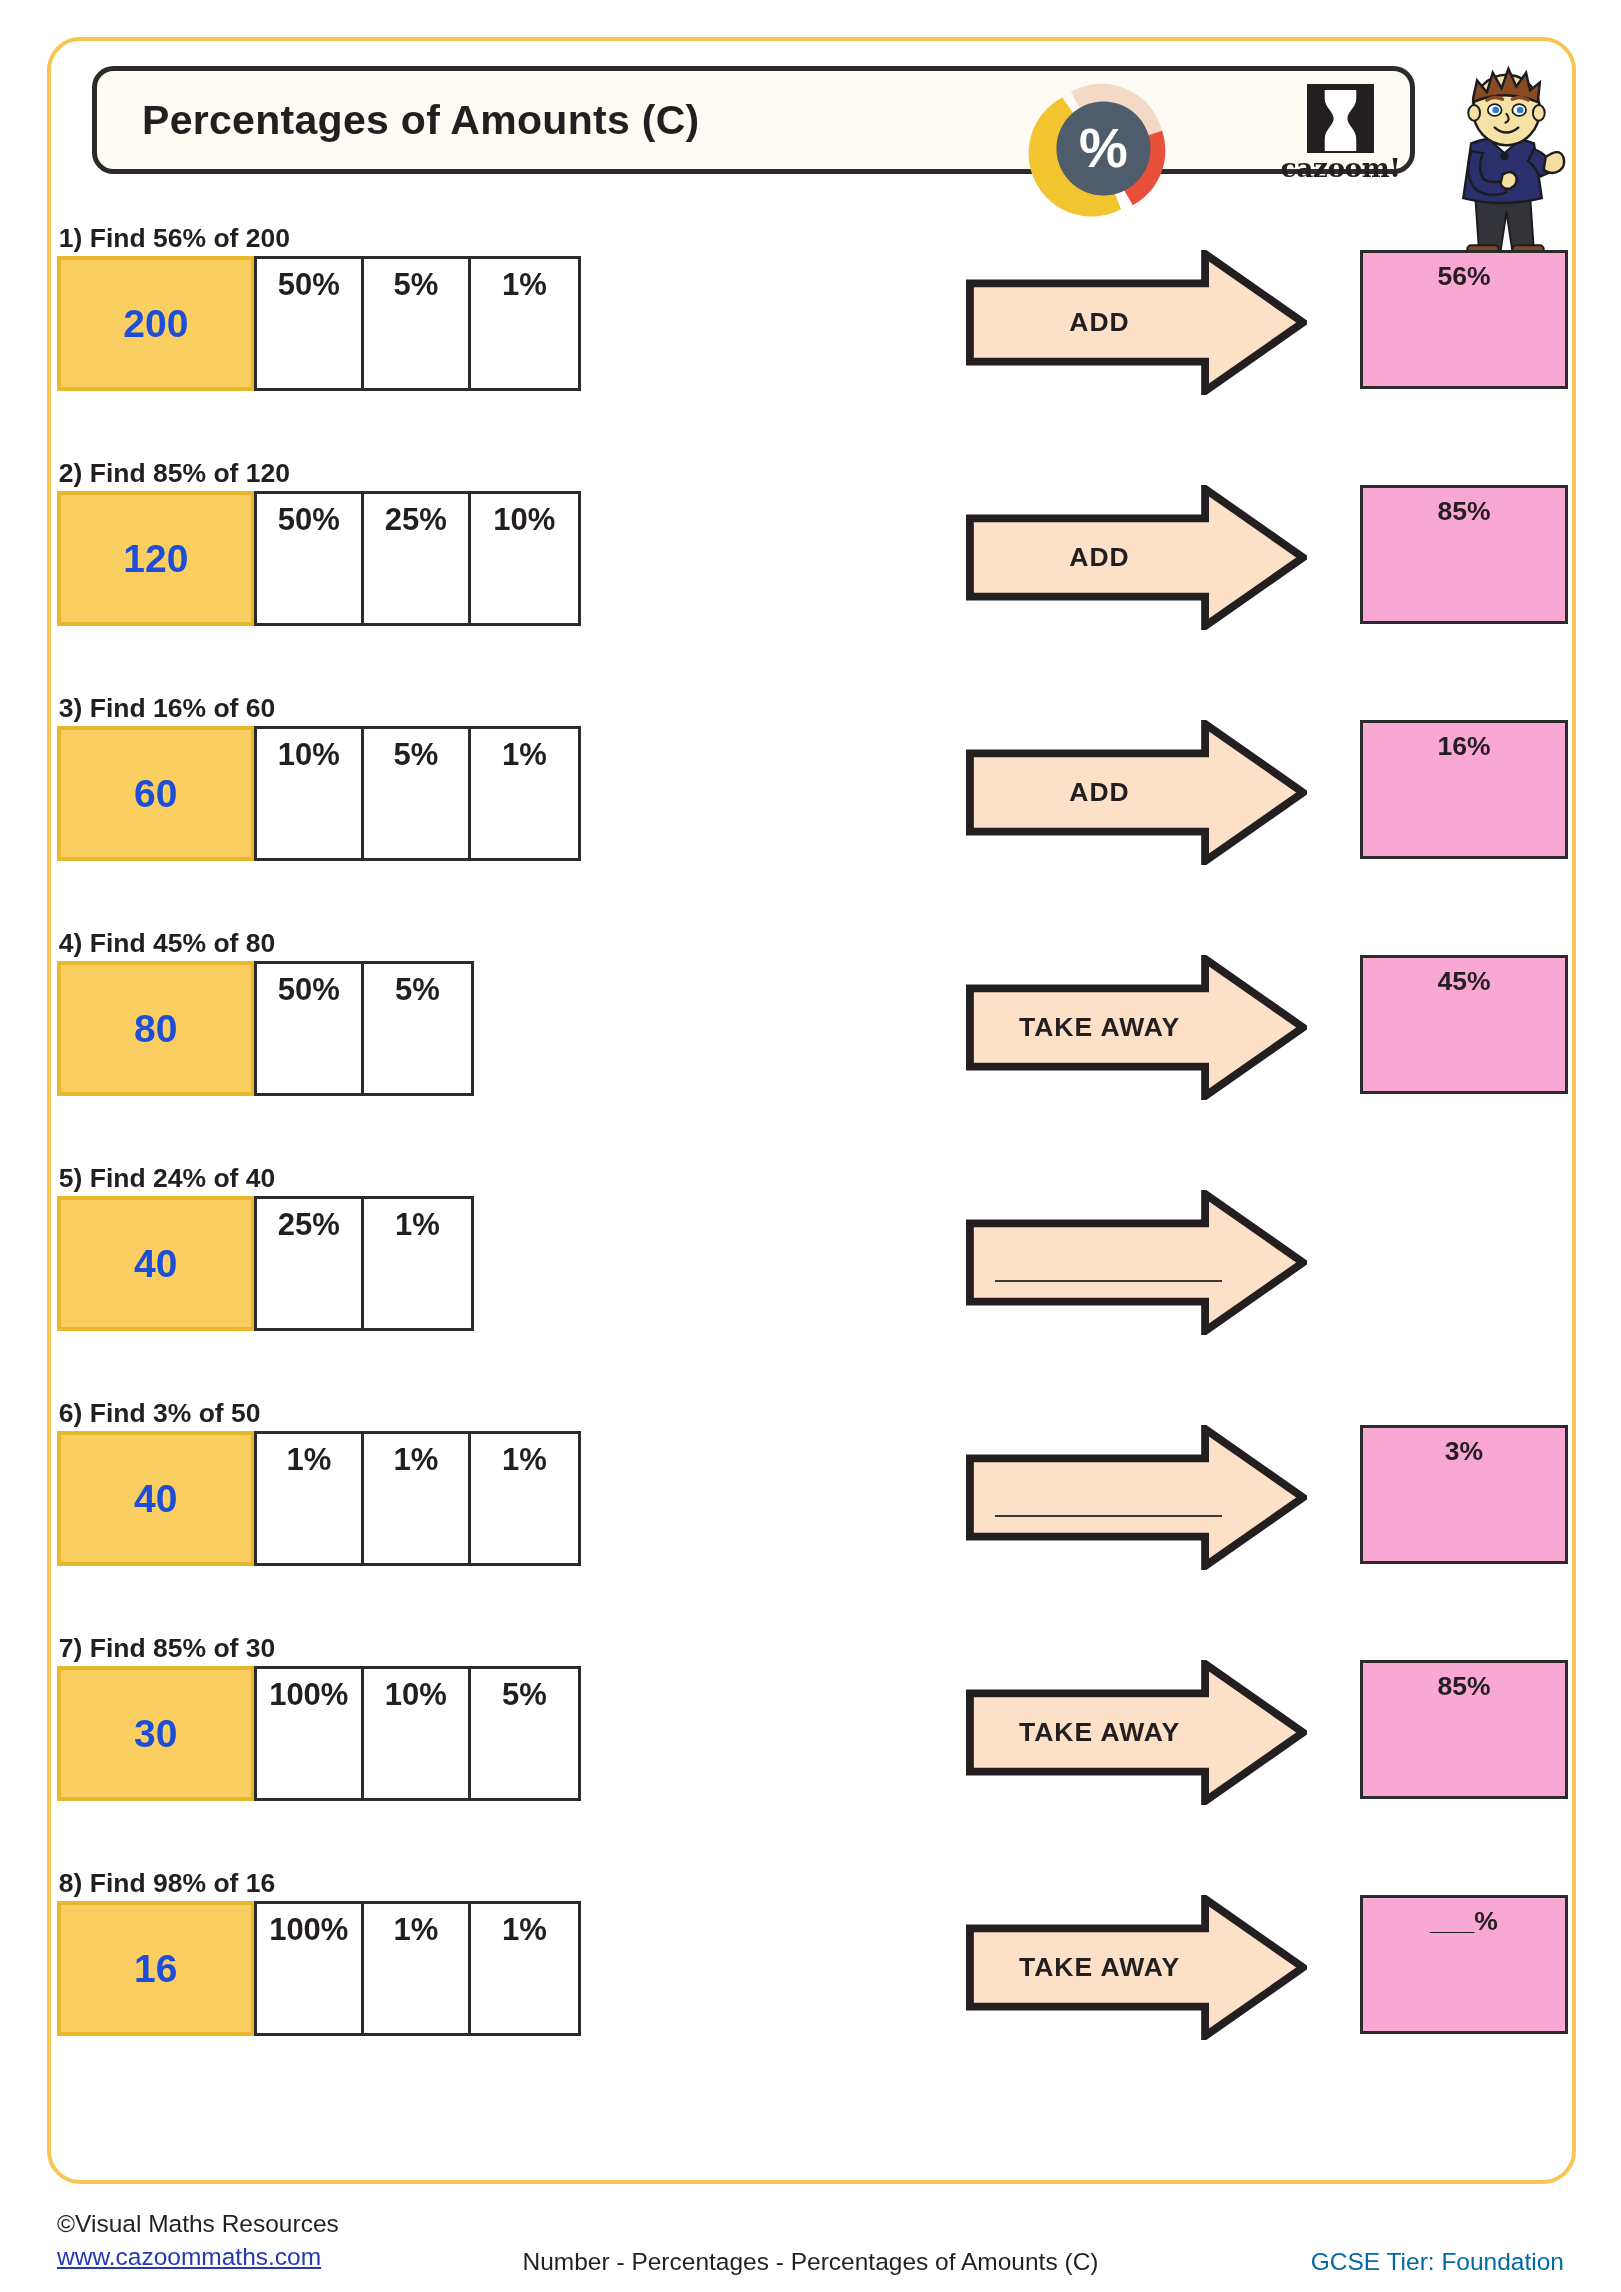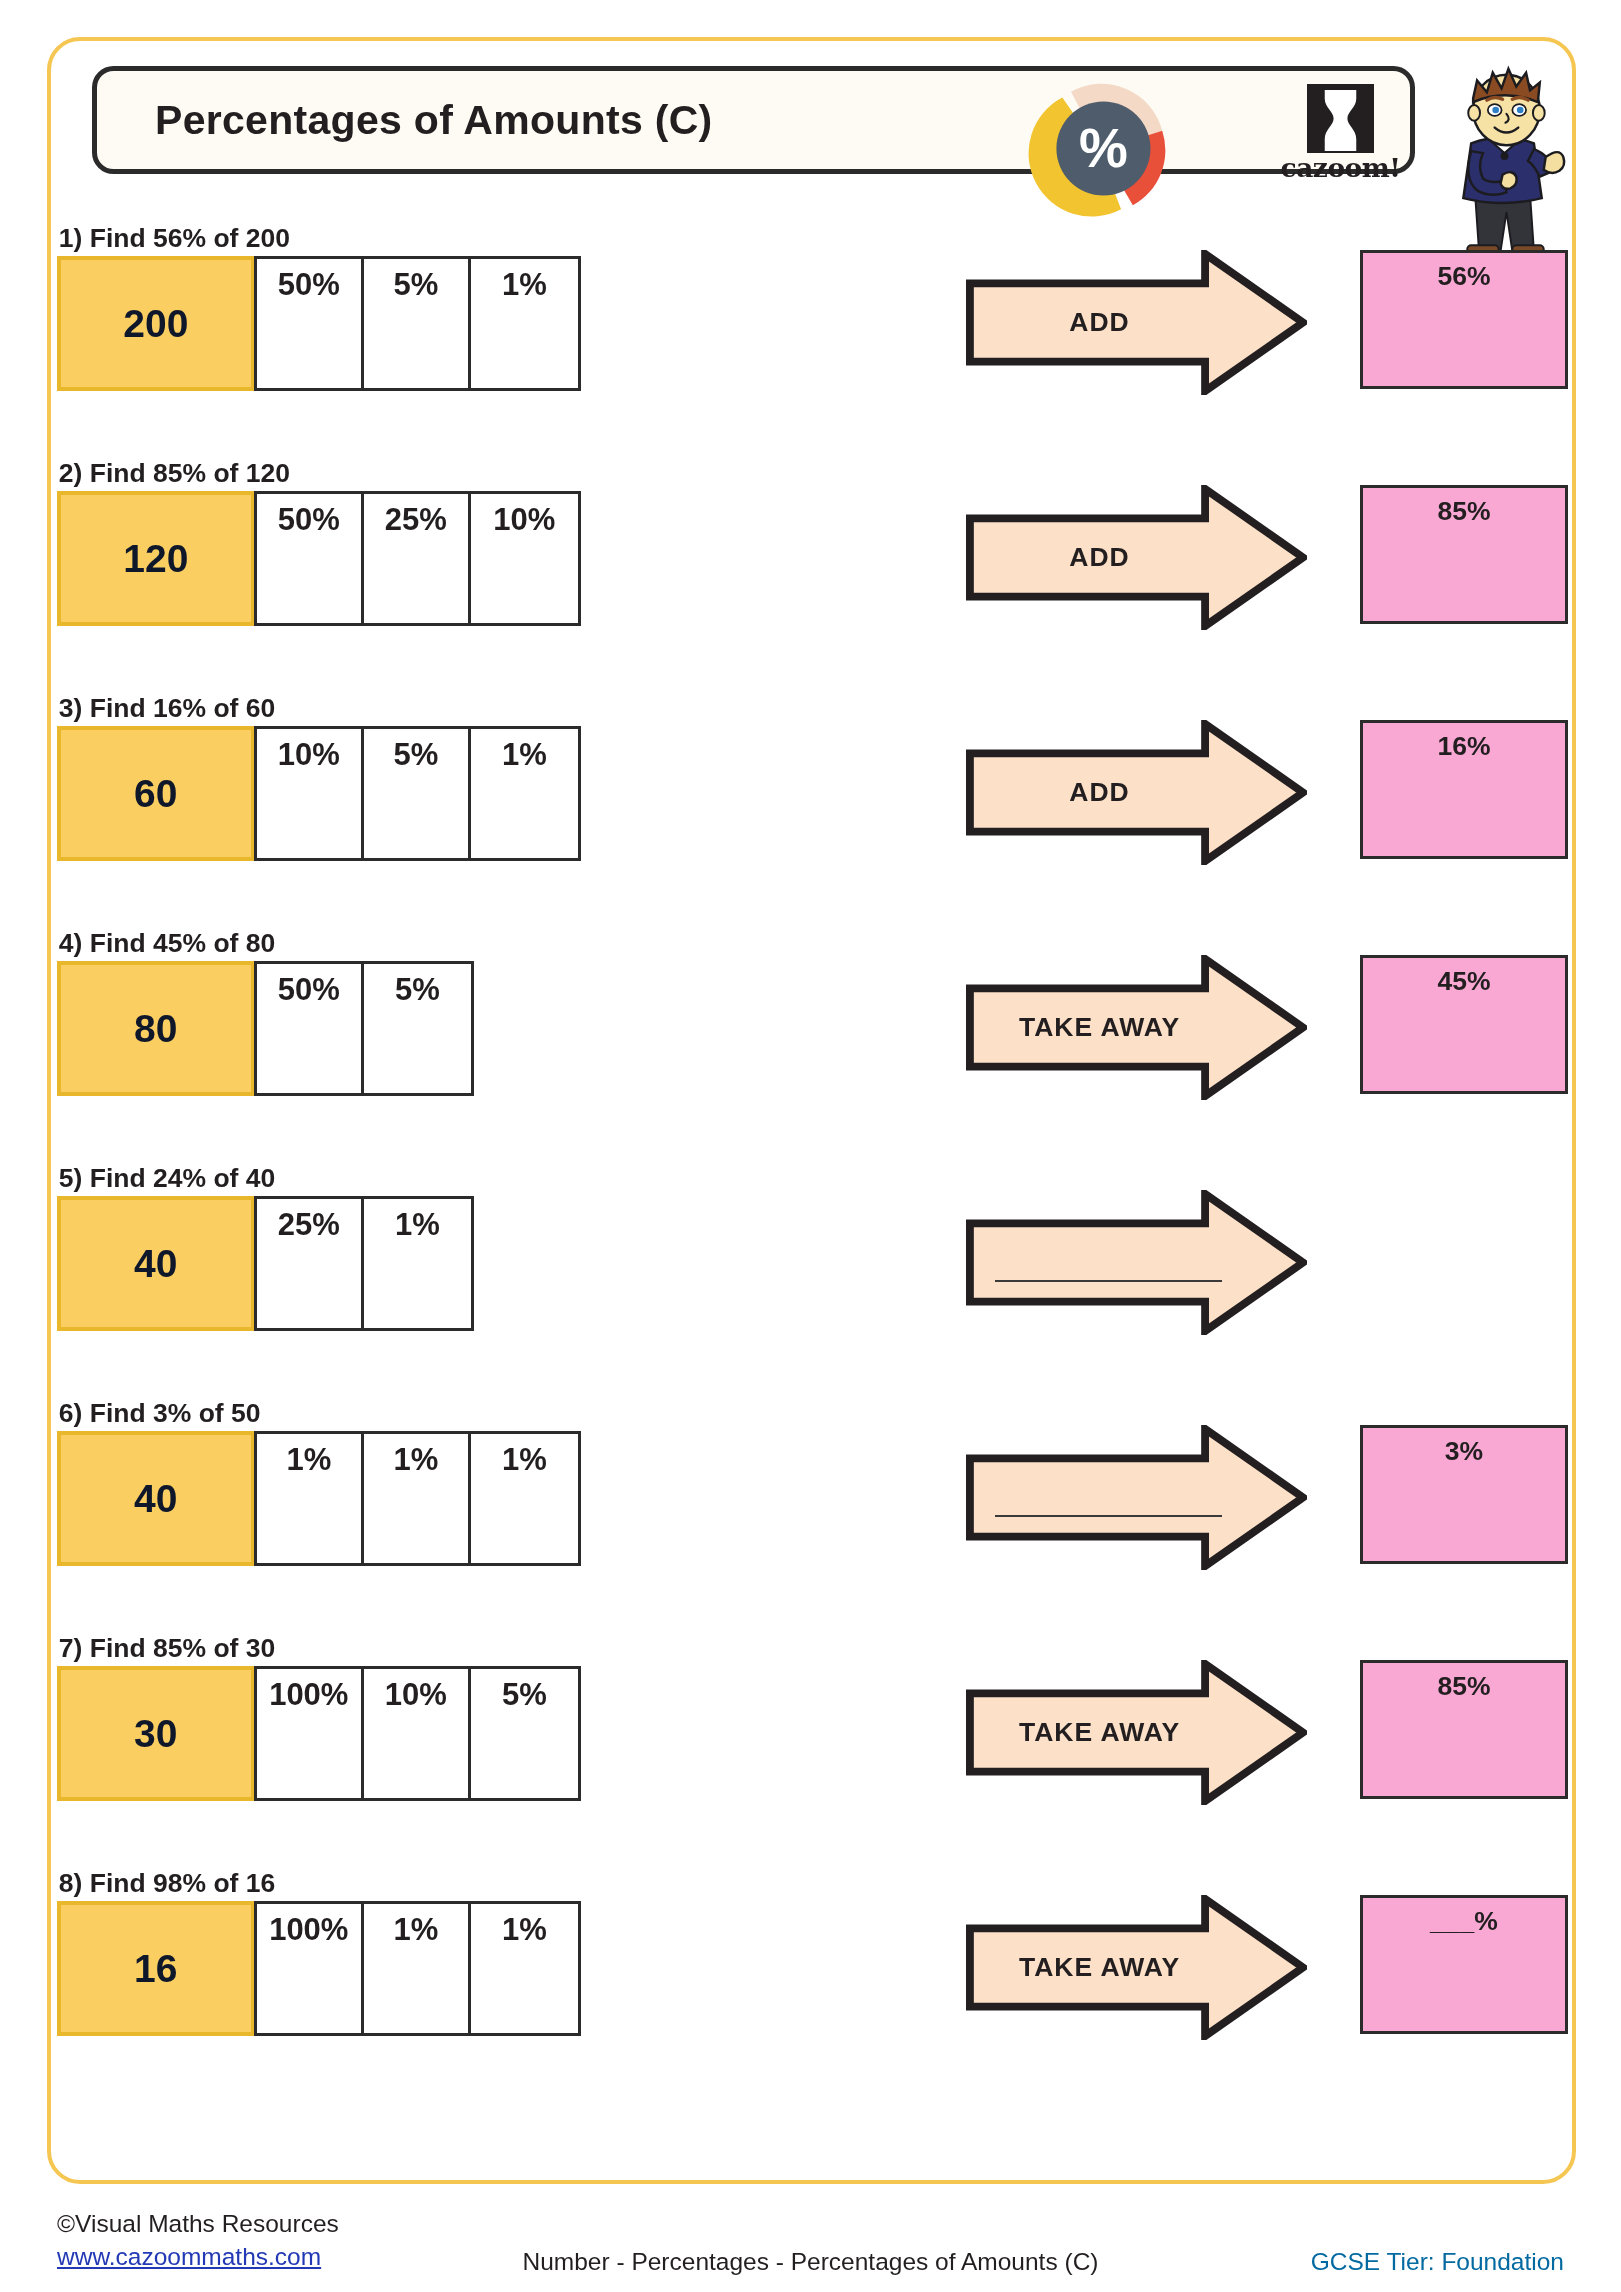--- a/index.html
+++ b/index.html
@@ -45,21 +45,20 @@
     position: absolute;
     left: 45px;
     top: 29px;
     width: 1323px;
     height: 108px;
     background: #FDFBF3;
     border: 5.9px solid #2B2B2B;
     border-radius: 21.6px;
     display: flex;
     align-items: center;
-    padding-left: 13px;
   }
 
   #title-text {
     margin-left: 45px;
     font-size: 41px;
     font-weight: bold;
     color: #231F20;
     letter-spacing: 0.3px;
     white-space: nowrap;
   }
@@ -146,21 +145,21 @@
 
   .amount-box {
     width: 198px;
     background: #FBCE62;
     border: 4.9px solid #E9B72C;
     display: flex;
     align-items: center;
     justify-content: center;
     font-size: 39px;
     font-weight: bold;
-    color: #0f172a;
+    color: #1d4ed8;
   }
 
   .pct-cells {
     display: flex;
     border: 3.9px solid #2B2B2B;
     margin-left: -1px;
   }
 
   .pct-cell {
     width: 107px;

